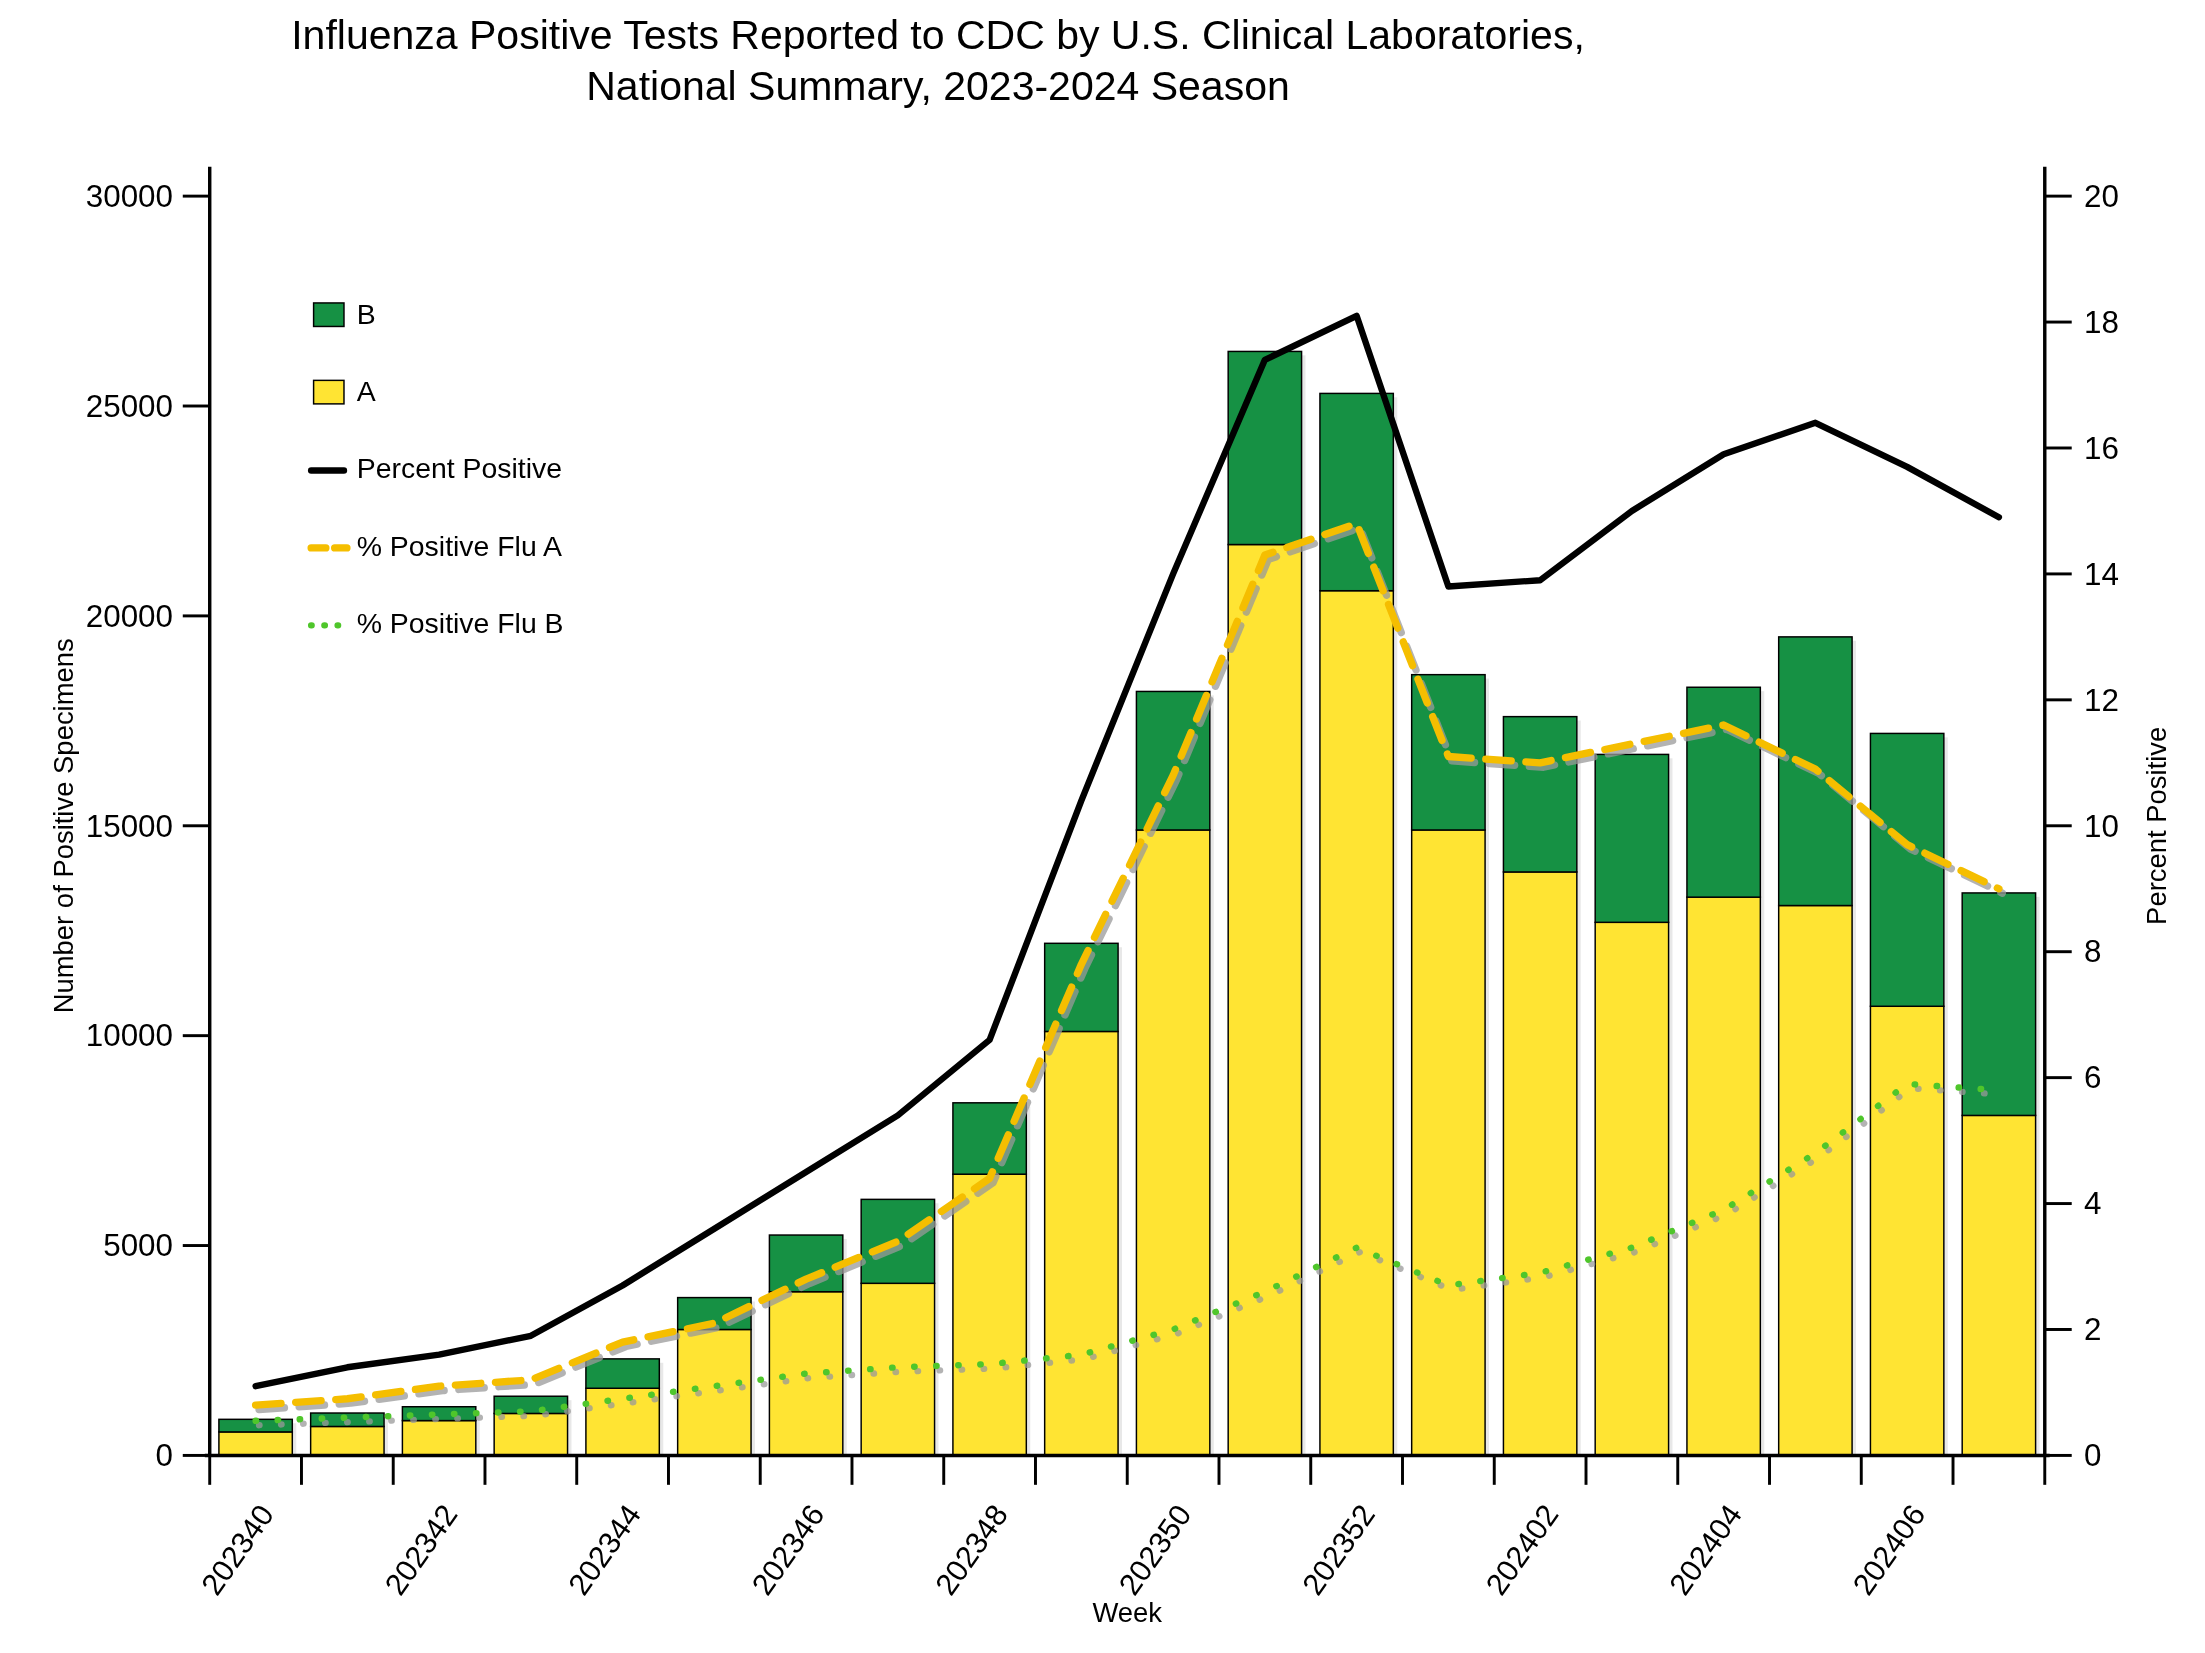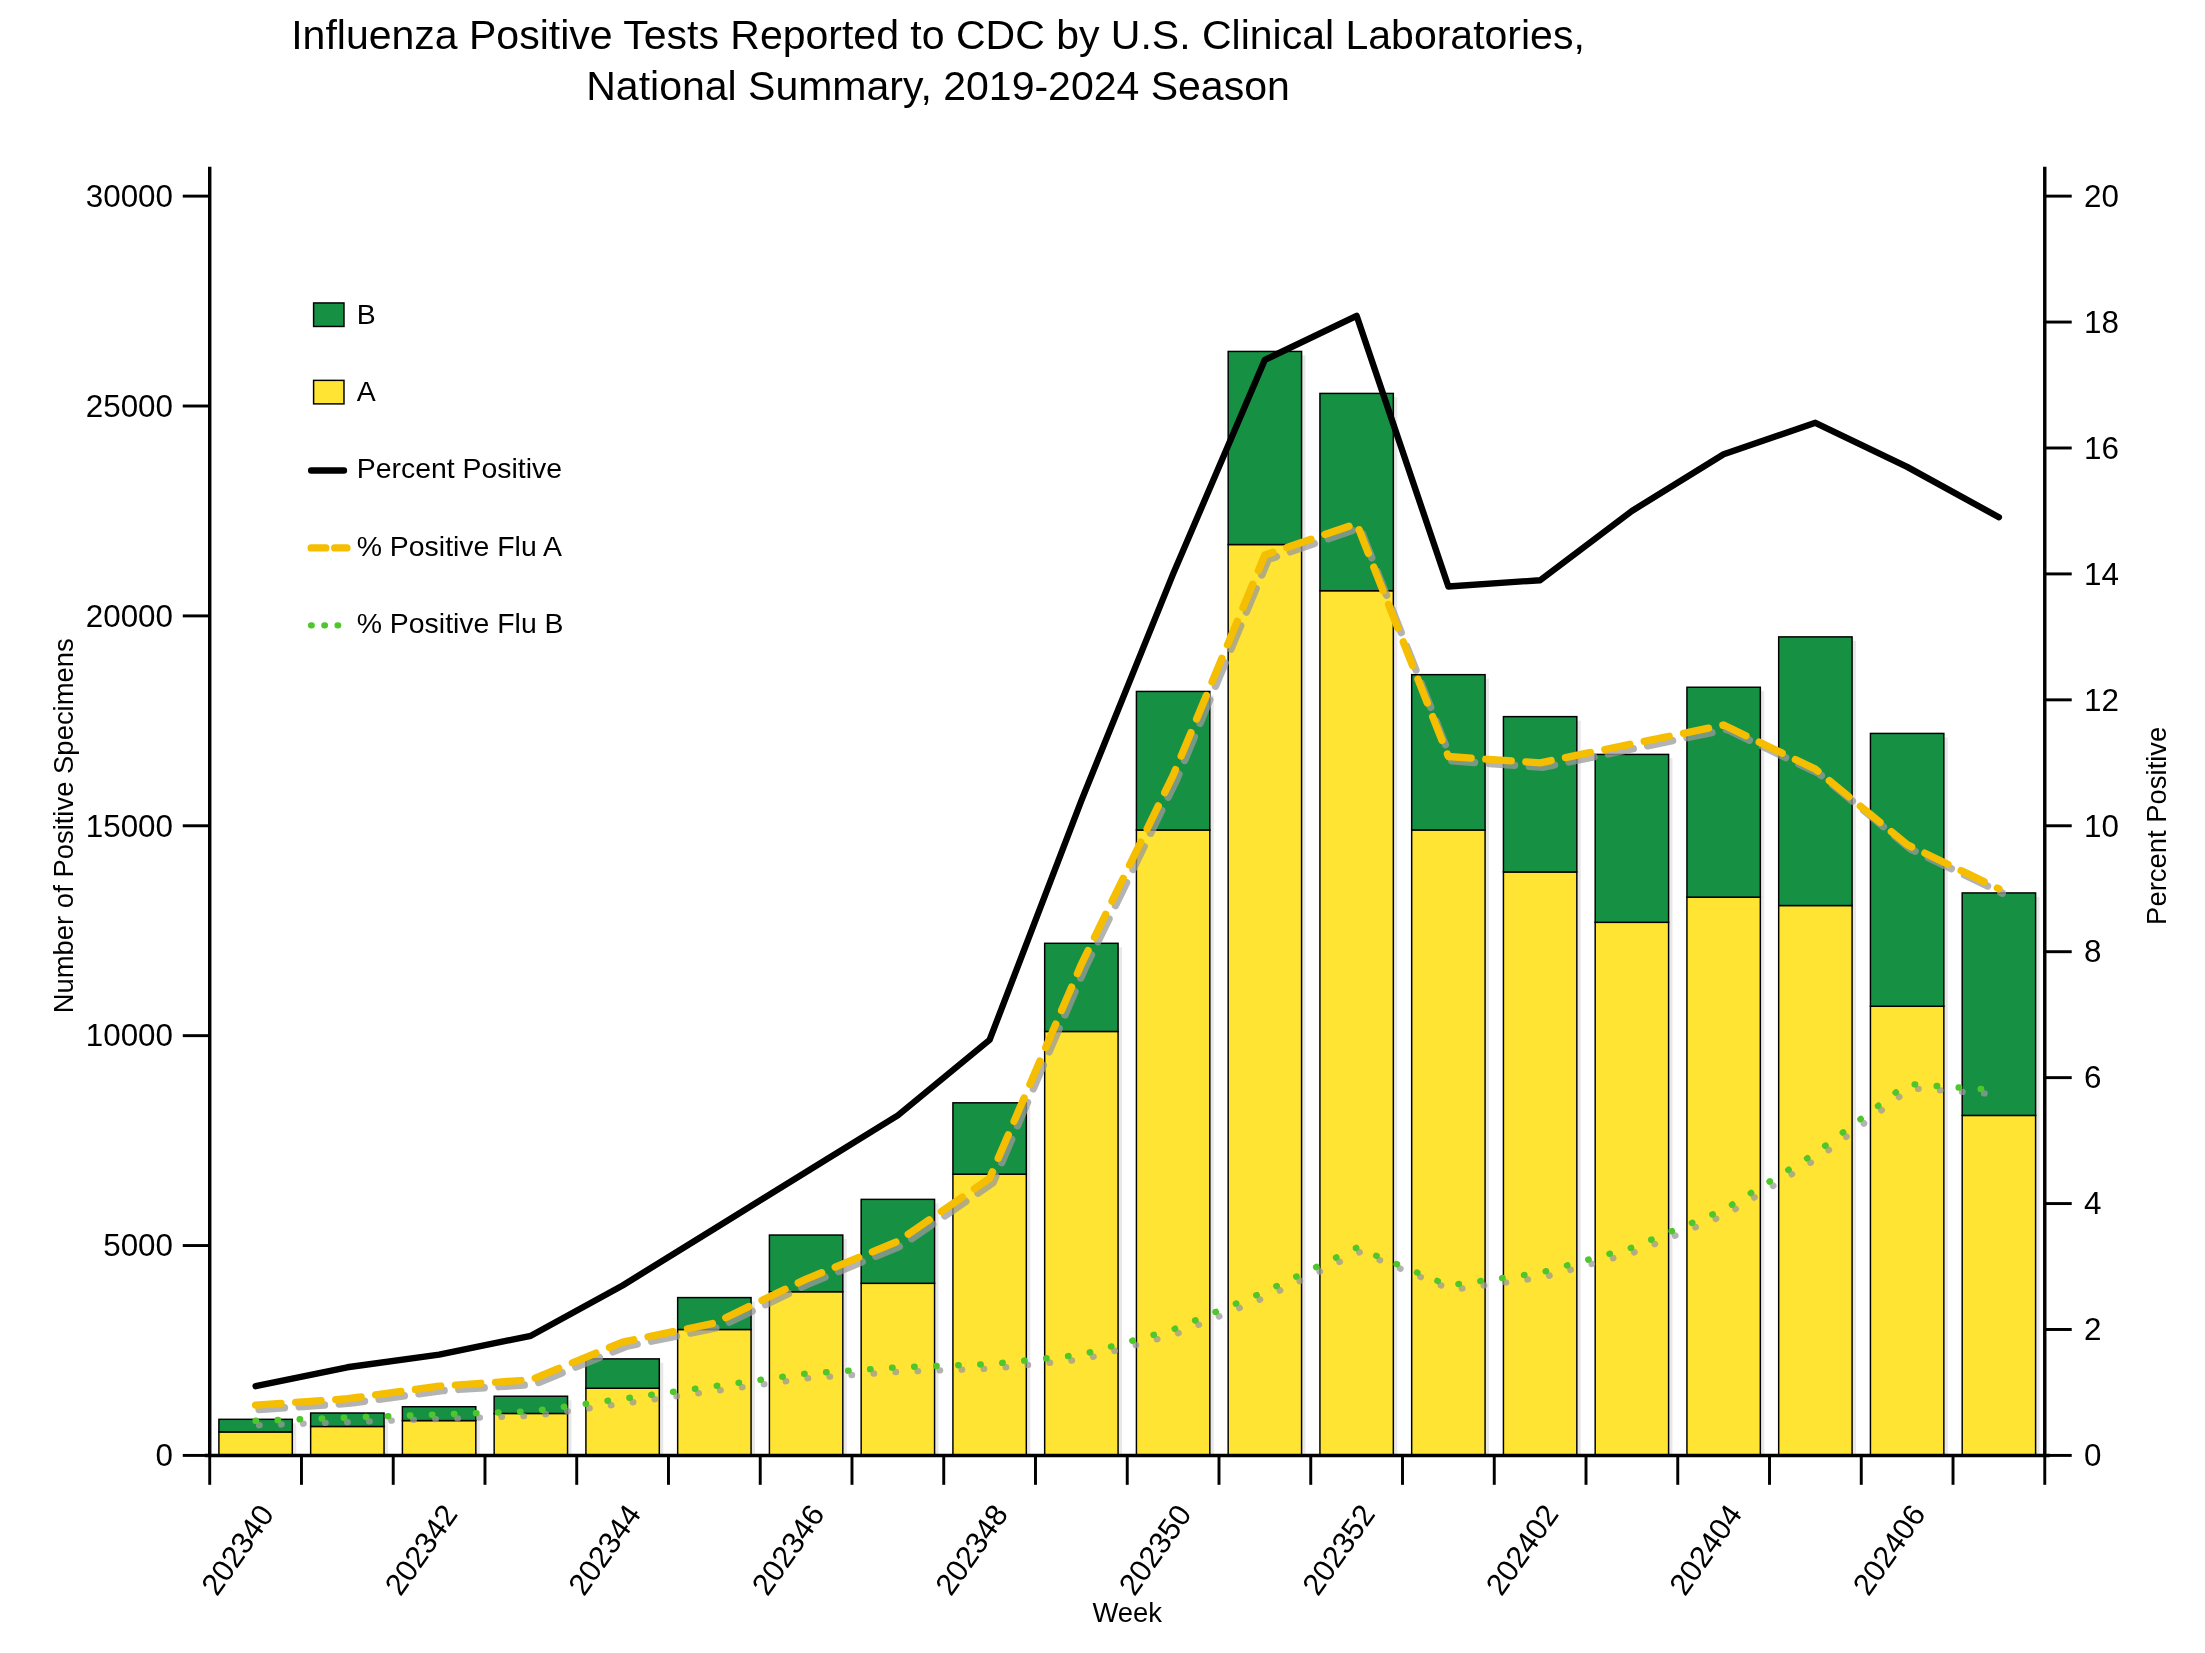--- a/index.html
+++ b/index.html
@@ -10,21 +10,21 @@
             font-family:"Liberation Sans", sans-serif;}
   svg{position:absolute;left:0;top:0;}
   text{font-family:"Liberation Sans", sans-serif;fill:#000;}
 </style>
 </head>
 <body>
 
 <div id="canvas">
   <div id="titlebox">
     <div>Influenza Positive Tests Reported to CDC by U.S. Clinical Laboratories,</div>
-    <div>National Summary, 2019-2024 Season</div>
+    <div>National Summary, 2023-2024 Season</div>
   </div>
   <svg id="plot" width="2205" height="1654" viewBox="0 0 4500 3375" aria-label="chart">
       <rect x="454.725" y="2904.326666666667" width="149.8" height="65.67333333333318" fill="#d9d9d9" opacity="0.6"></rect>
       <rect x="446.725" y="2922.0266666666666" width="149.8" height="47.97333333333336" fill="#FFE433" stroke="#000000" stroke-width="3"></rect>
       <rect x="446.725" y="2896.326666666667" width="149.8" height="25.699999999999818" fill="#169144" stroke="#000000" stroke-width="3"></rect>
       <rect x="641.975" y="2891.4766666666665" width="149.8" height="78.52333333333354" fill="#d9d9d9" opacity="0.6"></rect>
       <rect x="633.975" y="2910.89" width="149.8" height="59.11000000000013" fill="#FFE433" stroke="#000000" stroke-width="3"></rect>
       <rect x="633.975" y="2883.4766666666665" width="149.8" height="27.413333333333412" fill="#169144" stroke="#000000" stroke-width="3"></rect>
       <rect x="829.225" y="2878.6266666666666" width="149.8" height="91.37333333333345" fill="#d9d9d9" opacity="0.6"></rect>
       <rect x="821.225" y="2898.8966666666665" width="149.8" height="71.10333333333347" fill="#FFE433" stroke="#000000" stroke-width="3"></rect>

